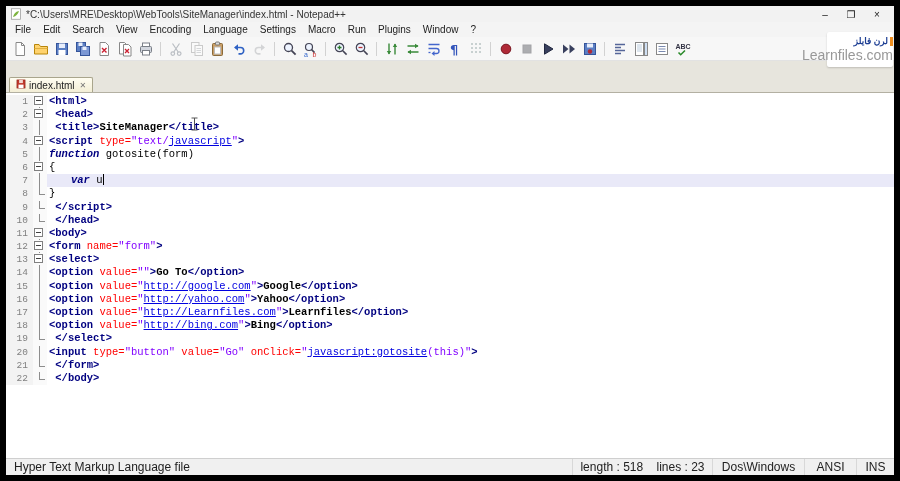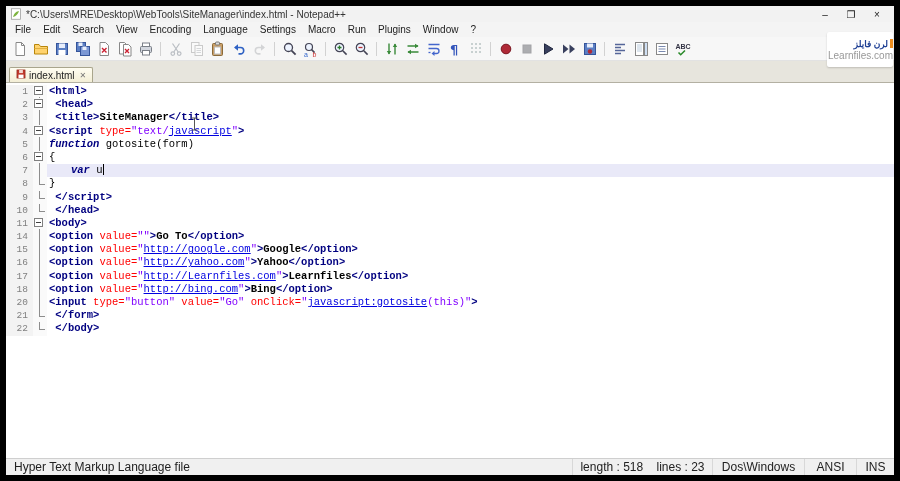--- a/index.html
+++ b/index.html
@@ -21,21 +21,21 @@
   .menubar { height: 15px; flex: none; display: flex; align-items: center; background: #f4f4f4; padding-left: 3px; }
   .menu-item { font-size: 10px; color: #222; padding: 1px 6px; white-space: pre; }
 
   
   .toolbar { height: 24px; flex: none; display: flex; align-items: center; background: #f7f7f7; border-bottom: 1px solid #e2e2e2; padding: 0 3px; }
   .tbi { width: 19px; height: 19px; display: flex; align-items: center; justify-content: center; margin: 0 1px; border-radius: 2px; }
   .tbi.dim { opacity: .4; filter: grayscale(70%); }
   .tb-sep { width: 1px; height: 14px; background: #d2d2d2; margin: 0 4px; }
 
   
-  .tabbar { height: 22px; flex: none; background: #e7e5dd; border-bottom: 1px solid #b3b0a2; display: flex; align-items: flex-end; padding-left: 3px; }
+  .tabbar { height: 32px; flex: none; background: #e7e5dd; border-bottom: 1px solid #b3b0a2; display: flex; align-items: flex-end; padding-left: 3px; }
   .tab { height: 15px; display: flex; align-items: center; gap: 3px; padding: 0 6px;
          background: linear-gradient(#fffdf1, #f3eed6); border: 1px solid #a9a58c; border-bottom: none;
          font-size: 10px; color: #222; border-radius: 2px 2px 0 0; }
   .tab-close { font-size: 8px; color: #777; margin-left: 2px; }
 
   
   .editor { flex: 1; background: #fff; overflow: hidden; position: relative;
             font-family: "Liberation Mono", monospace; font-size: 10.5px; padding-top: 2px; }
   .row { display: flex; height: 13.2px; line-height: 13.2px; white-space: pre; }
   .lnum { width: 27px; flex: none; text-align: right; padding-right: 5px; background: #f3f3f3; color: #808080; font-size: 9.5px; }
@@ -67,21 +67,21 @@
   .sb-eol { width: 92px; justify-content: center; }
   .sb-enc { width: 52px; justify-content: center; }
   .sb-ins { width: 38px; justify-content: center; }
 
   
   .brand { position: absolute; top: 26px; right: 1px; width: 66px; height: 35px; background: #fff;
            z-index: 6; border-radius: 2px; box-shadow: 0 1px 2px rgba(0,0,0,.18);
            display: flex; flex-direction: column; align-items: flex-end; justify-content: center; }
   .brand-ar { display: flex; align-items: center; gap: 2px; color: #1e3f94; font-weight: bold; font-size: 9px; direction: rtl; }
   .brand-bar { width: 3px; height: 9px; background: #ef8e1e; display: inline-block; }
-  .brand-site { color: #989898; font-size: 10px; margin-top: 1px; }
+  .brand-site { color: #989898; font-size: 14px; margin-top: 1px; }
 
   
   .ibeam { position: absolute; left: 184px; top: 111px; z-index: 7; }
 </style>
 </head>
 <body>
 
 <div class="app">
 
   <div class="titlebar">
@@ -331,25 +331,28 @@
       <div class="row"><span class="lnum">2</span><span class="fold"><i class="fbox"></i><i class="ftail"></i></span><span class="code"> <span class="tok-tag">&lt;head&gt;</span></span></div>
       <div class="row"><span class="lnum">3</span><span class="fold"><i class="fline"></i></span><span class="code"> <span class="tok-tag">&lt;title&gt;</span><span class="tok-txt">SiteManager</span><span class="tok-tag">&lt;/title&gt;</span></span></div>
       <div class="row"><span class="lnum">4</span><span class="fold"><i class="fbox"></i><i class="ftail"></i></span><span class="code"><span class="tok-tag">&lt;script </span><span class="tok-attr">type=</span><span class="tok-val">"text/</span><span class="tok-url">javascript</span><span class="tok-val">"</span><span class="tok-tag">&gt;</span></span></div>
       <div class="row"><span class="lnum">5</span><span class="fold"><i class="fline"></i></span><span class="code"><span class="tok-kw">function</span><span class="tok-pln"> gotosite(form)</span></span></div>
       <div class="row"><span class="lnum">6</span><span class="fold"><i class="fbox"></i><i class="ftail"></i></span><span class="code"><span class="tok-pln">{</span></span></div>
       <div class="row"><span class="lnum">7</span><span class="fold"><i class="fline"></i></span><span class="code current"><span class="tok-kw">var</span><span class="tok-pln"> u</span><span class="caret"></span></span></div>
       <div class="row"><span class="lnum">8</span><span class="fold"><i class="fhalf"></i><i class="farm"></i></span><span class="code"><span class="tok-pln">}</span></span></div>
       <div class="row"><span class="lnum">9</span><span class="fold"><i class="fhalf"></i><i class="farm"></i></span><span class="code"> <span class="tok-tag">&lt;/script&gt;</span></span></div>
       <div class="row"><span class="lnum">10</span><span class="fold"><i class="fhalf"></i><i class="farm"></i></span><span class="code"> <span class="tok-tag">&lt;/head&gt;</span></span></div>
       <div class="row"><span class="lnum">11</span><span class="fold"><i class="fbox"></i><i class="ftail"></i></span><span class="code"><span class="tok-tag">&lt;body&gt;</span></span></div>
+      <div class="row"><span class="lnum">12</span><span class="fold"><i class="fbox"></i><i class="ftail"></i></span><span class="code"><span class="tok-tag">&lt;form </span><span class="tok-attr">name=</span><span class="tok-val">"form"</span><span class="tok-tag">&gt;</span></span></div>
+      <div class="row"><span class="lnum">13</span><span class="fold"><i class="fbox"></i><i class="ftail"></i></span><span class="code"><span class="tok-tag">&lt;select&gt;</span></span></div>
       <div class="row"><span class="lnum">14</span><span class="fold"><i class="fline"></i></span><span class="code"><span class="tok-tag">&lt;option </span><span class="tok-attr">value=</span><span class="tok-val">""</span><span class="tok-tag">&gt;</span><span class="tok-txt">Go To</span><span class="tok-tag">&lt;/option&gt;</span></span></div>
       <div class="row"><span class="lnum">15</span><span class="fold"><i class="fline"></i></span><span class="code"><span class="tok-tag">&lt;option </span><span class="tok-attr">value=</span><span class="tok-val">"</span><span class="tok-url">http://google.com</span><span class="tok-val">"</span><span class="tok-tag">&gt;</span><span class="tok-txt">Google</span><span class="tok-tag">&lt;/option&gt;</span></span></div>
       <div class="row"><span class="lnum">16</span><span class="fold"><i class="fline"></i></span><span class="code"><span class="tok-tag">&lt;option </span><span class="tok-attr">value=</span><span class="tok-val">"</span><span class="tok-url">http://yahoo.com</span><span class="tok-val">"</span><span class="tok-tag">&gt;</span><span class="tok-txt">Yahoo</span><span class="tok-tag">&lt;/option&gt;</span></span></div>
       <div class="row"><span class="lnum">17</span><span class="fold"><i class="fline"></i></span><span class="code"><span class="tok-tag">&lt;option </span><span class="tok-attr">value=</span><span class="tok-val">"</span><span class="tok-url">http://Learnfiles.com</span><span class="tok-val">"</span><span class="tok-tag">&gt;</span><span class="tok-txt">Learnfiles</span><span class="tok-tag">&lt;/option&gt;</span></span></div>
       <div class="row"><span class="lnum">18</span><span class="fold"><i class="fline"></i></span><span class="code"><span class="tok-tag">&lt;option </span><span class="tok-attr">value=</span><span class="tok-val">"</span><span class="tok-url">http://bing.com</span><span class="tok-val">"</span><span class="tok-tag">&gt;</span><span class="tok-txt">Bing</span><span class="tok-tag">&lt;/option&gt;</span></span></div>
+      <div class="row"><span class="lnum">19</span><span class="fold"><i class="fhalf"></i><i class="farm"></i></span><span class="code"> <span class="tok-tag">&lt;/select&gt;</span></span></div>
       <div class="row"><span class="lnum">20</span><span class="fold"><i class="fline"></i></span><span class="code"><span class="tok-tag">&lt;input </span><span class="tok-attr">type=</span><span class="tok-val">"button"</span><span class="tok-pln"> </span><span class="tok-attr">value=</span><span class="tok-val">"Go"</span><span class="tok-pln"> </span><span class="tok-attr">onClick=</span><span class="tok-val">"</span><span class="tok-url">javascript:gotosite</span><span class="tok-val">(this)"</span><span class="tok-tag">&gt;</span></span></div>
       <div class="row"><span class="lnum">21</span><span class="fold"><i class="fhalf"></i><i class="farm"></i></span><span class="code"> <span class="tok-tag">&lt;/form&gt;</span></span></div>
       <div class="row"><span class="lnum">22</span><span class="fold"><i class="fhalf"></i><i class="farm"></i></span><span class="code"> <span class="tok-tag">&lt;/body&gt;</span></span></div>
     </div>
 
   <div class="statusbar">
     <span class="sb sb-doc">Hyper Text Markup Language file</span>
     <span class="sb sb-len">length : 518    lines : 23</span>
     <span class="sb sb-eol">Dos\Windows</span>
     <span class="sb sb-enc">ANSI</span>

